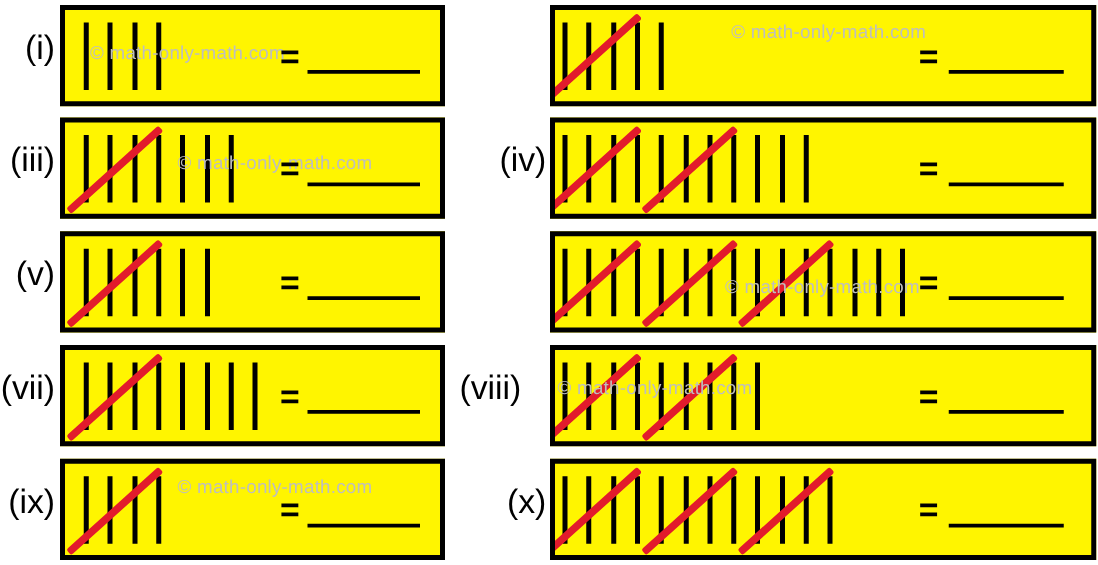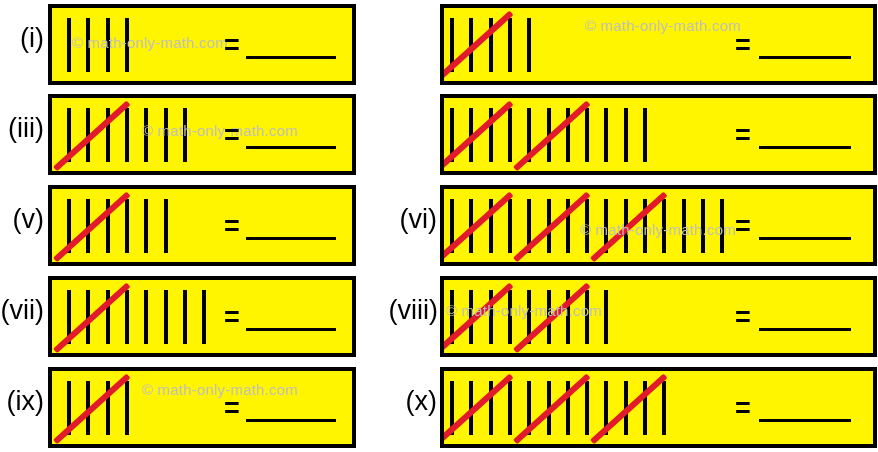--- a/index.html
+++ b/index.html
@@ -65,20 +65,21 @@
           <div class="slash" style="left: 3px;"></div>
           <div class="bar" style="left: 92.2px;"></div>
           <div class="bar" style="left: 111.5px;"></div>
           <div class="bar" style="left: 130.8px;"></div>
         </div>
         <span class="equals" style="left: 172px;">=</span>
         <div class="answer-line" style="left: 194px; width: 90px;"></div>
       </div>
     </div>
     <div class="problem" style="top: 94px;">
+      <div class="p-label" style="left: 355px; width: 82px;">(iv)</div>
       <div class="p-box" style="left: 440px; width: 437px;">
 
         <div class="tallies">
           <div class="bar" style="left: 6px;"></div>
           <div class="bar" style="left: 25.3px;"></div>
           <div class="bar" style="left: 44.6px;"></div>
           <div class="bar" style="left: 63.9px;"></div>
           <div class="slash" style="left: -6px;"></div>
           <div class="bar" style="left: 83.2px;"></div>
           <div class="bar" style="left: 102.5px;"></div>
@@ -104,21 +105,20 @@
           <div class="bar" style="left: 72.9px;"></div>
           <div class="slash" style="left: 3px;"></div>
           <div class="bar" style="left: 92.2px;"></div>
           <div class="bar" style="left: 111.5px;"></div>
         </div>
         <span class="equals" style="left: 172px;">=</span>
         <div class="answer-line" style="left: 194px; width: 90px;"></div>
       </div>
     </div>
     <div class="problem" style="top: 185px;">
-      <div class="p-label" style="left: 355px; width: 82px;">(vi)</div>
       <div class="p-box" style="left: 440px; width: 437px;">
         <div class="watermark" style="left: 136px; top: 32px;">© math-only-math.com</div>
         <div class="tallies">
           <div class="bar" style="left: 6px;"></div>
           <div class="bar" style="left: 25.3px;"></div>
           <div class="bar" style="left: 44.6px;"></div>
           <div class="bar" style="left: 63.9px;"></div>
           <div class="slash" style="left: -6px;"></div>
           <div class="bar" style="left: 83.2px;"></div>
           <div class="bar" style="left: 102.5px;"></div>
@@ -151,21 +151,21 @@
           <div class="bar" style="left: 92.2px;"></div>
           <div class="bar" style="left: 111.5px;"></div>
           <div class="bar" style="left: 130.8px;"></div>
           <div class="bar" style="left: 150.1px;"></div>
         </div>
         <span class="equals" style="left: 172px;">=</span>
         <div class="answer-line" style="left: 194px; width: 90px;"></div>
       </div>
     </div>
     <div class="problem" style="top: 276px;">
-      <div class="p-label" style="left: 356px; width: 82px;">(viii)</div>
+      <div class="p-label" style="left: 335px; width: 82px;">(viii)</div>
       <div class="p-box" style="left: 440px; width: 437px;">
         <div class="watermark" style="left: 2px; top: 22px;">© math-only-math.com</div>
         <div class="tallies">
           <div class="bar" style="left: 6px;"></div>
           <div class="bar" style="left: 25.3px;"></div>
           <div class="bar" style="left: 44.6px;"></div>
           <div class="bar" style="left: 63.9px;"></div>
           <div class="slash" style="left: -6px;"></div>
           <div class="bar" style="left: 83.2px;"></div>
           <div class="bar" style="left: 102.5px;"></div>

